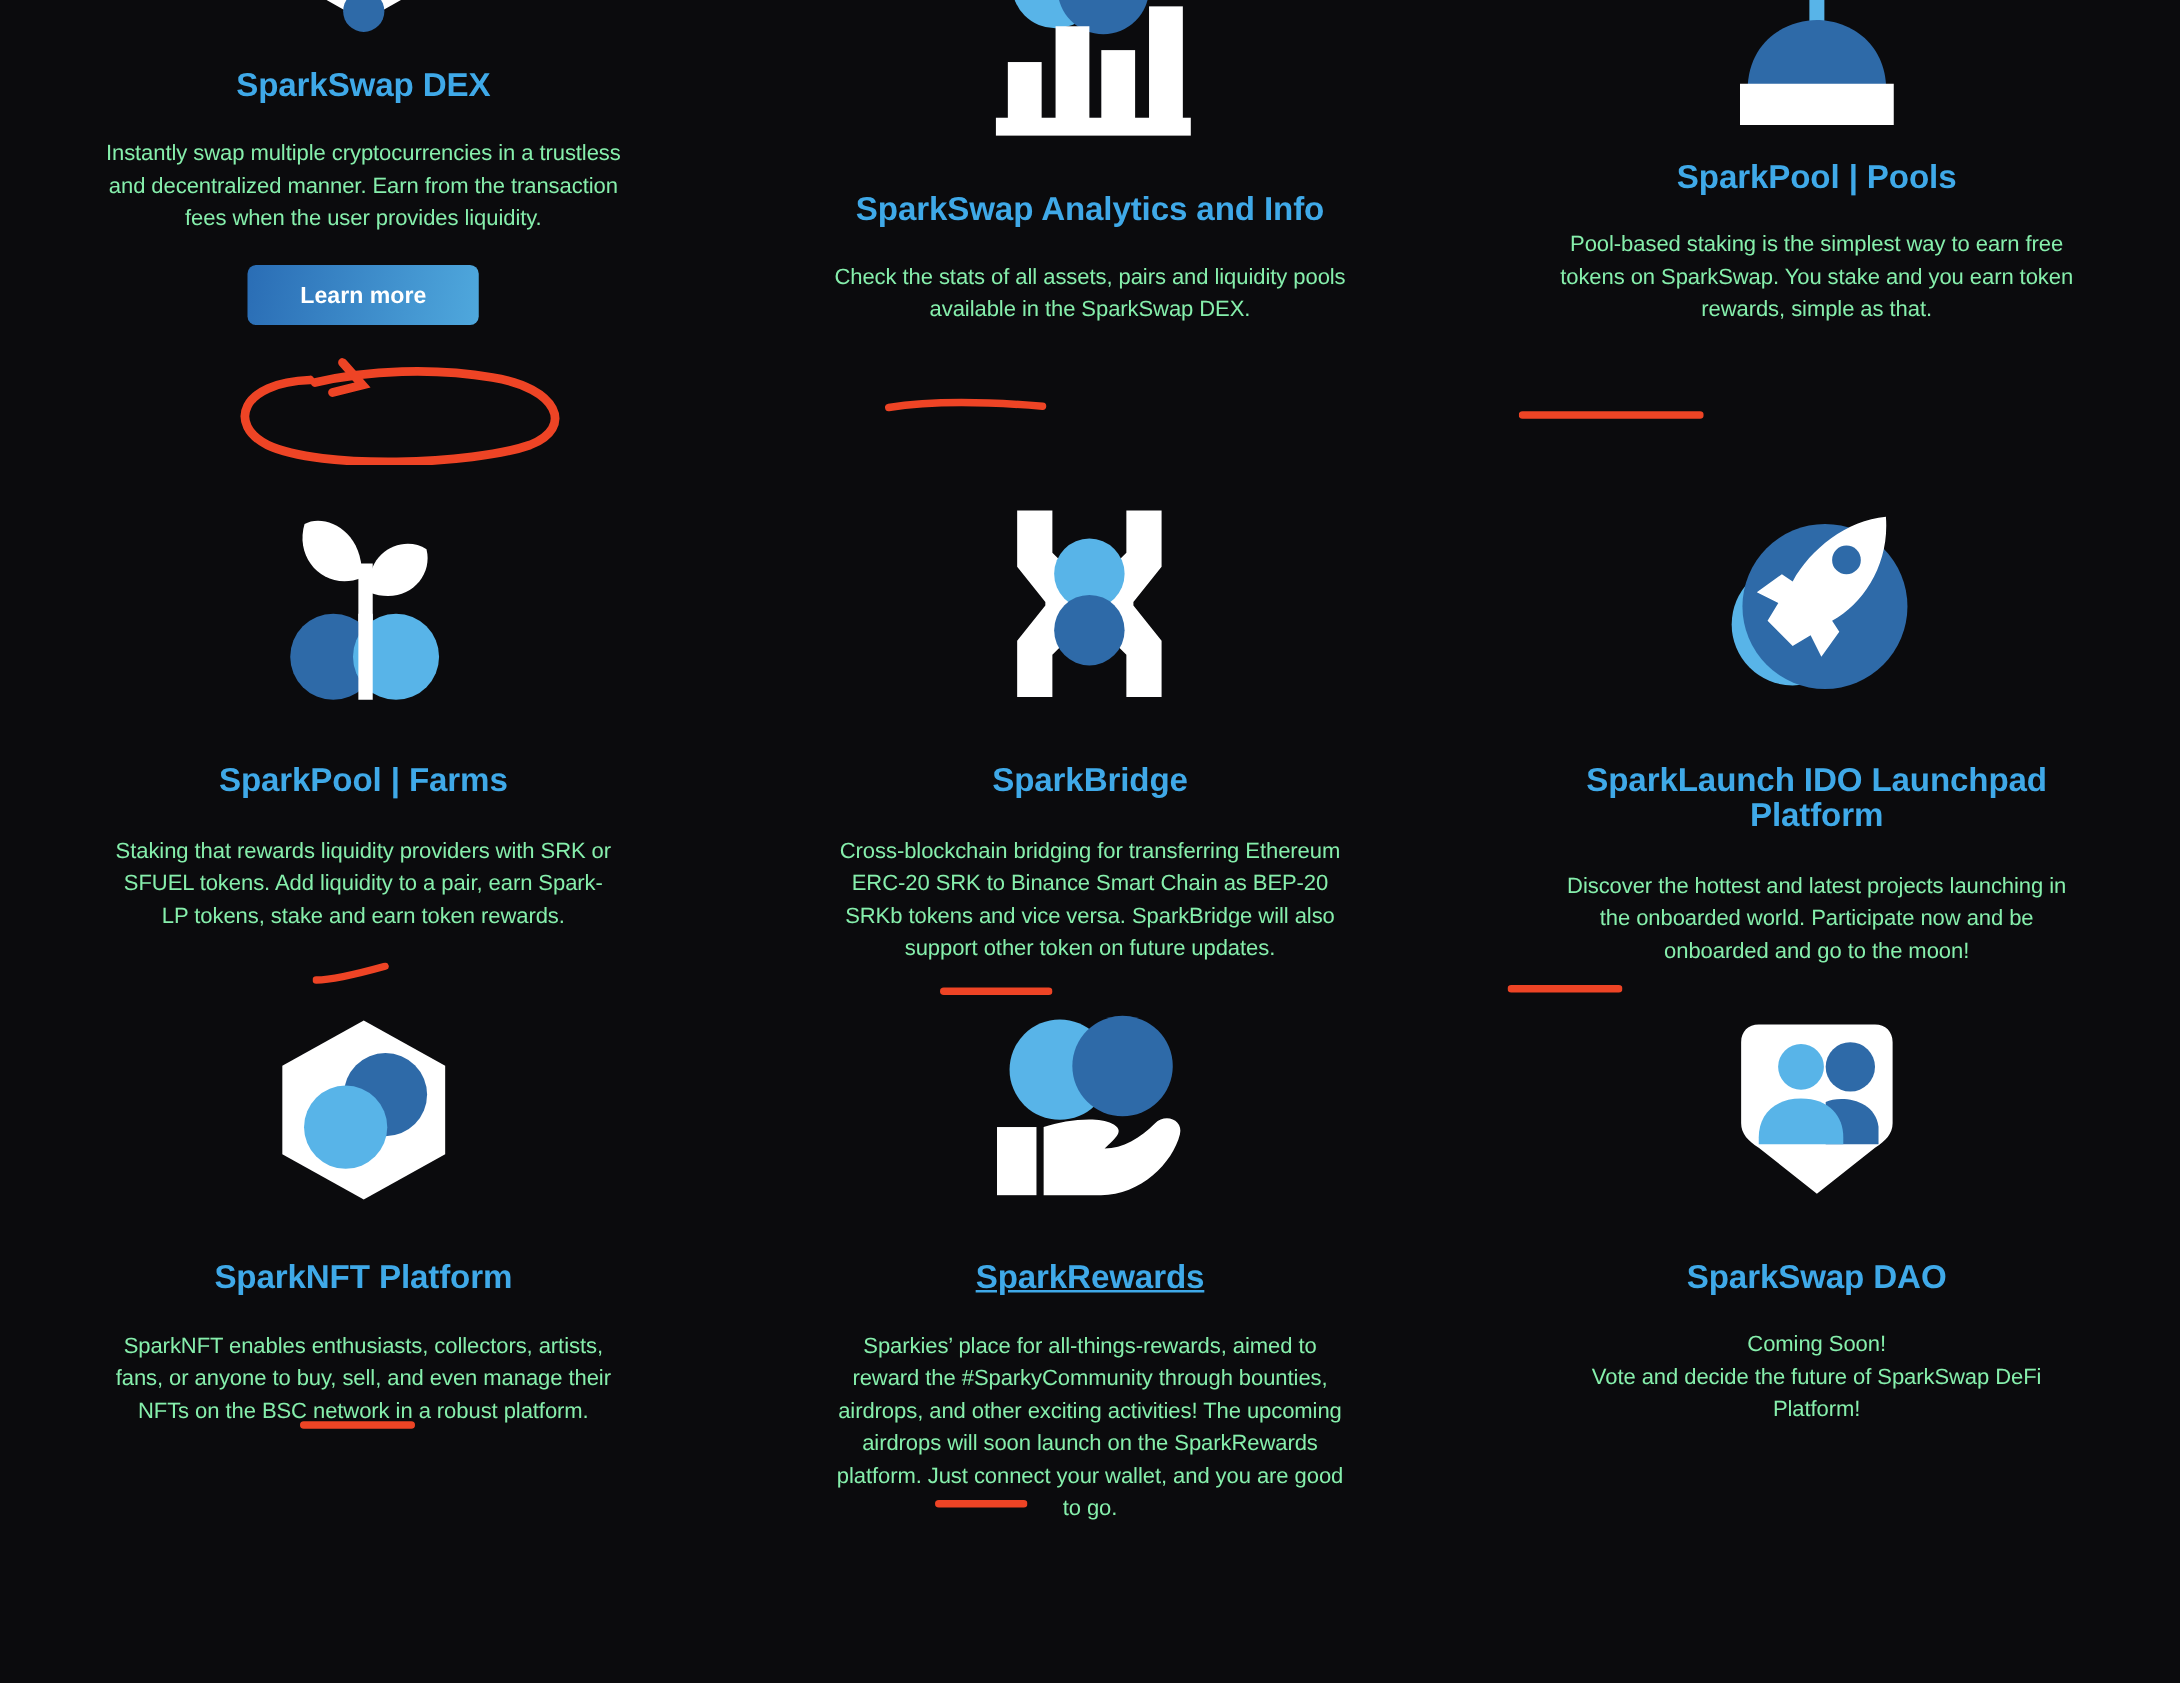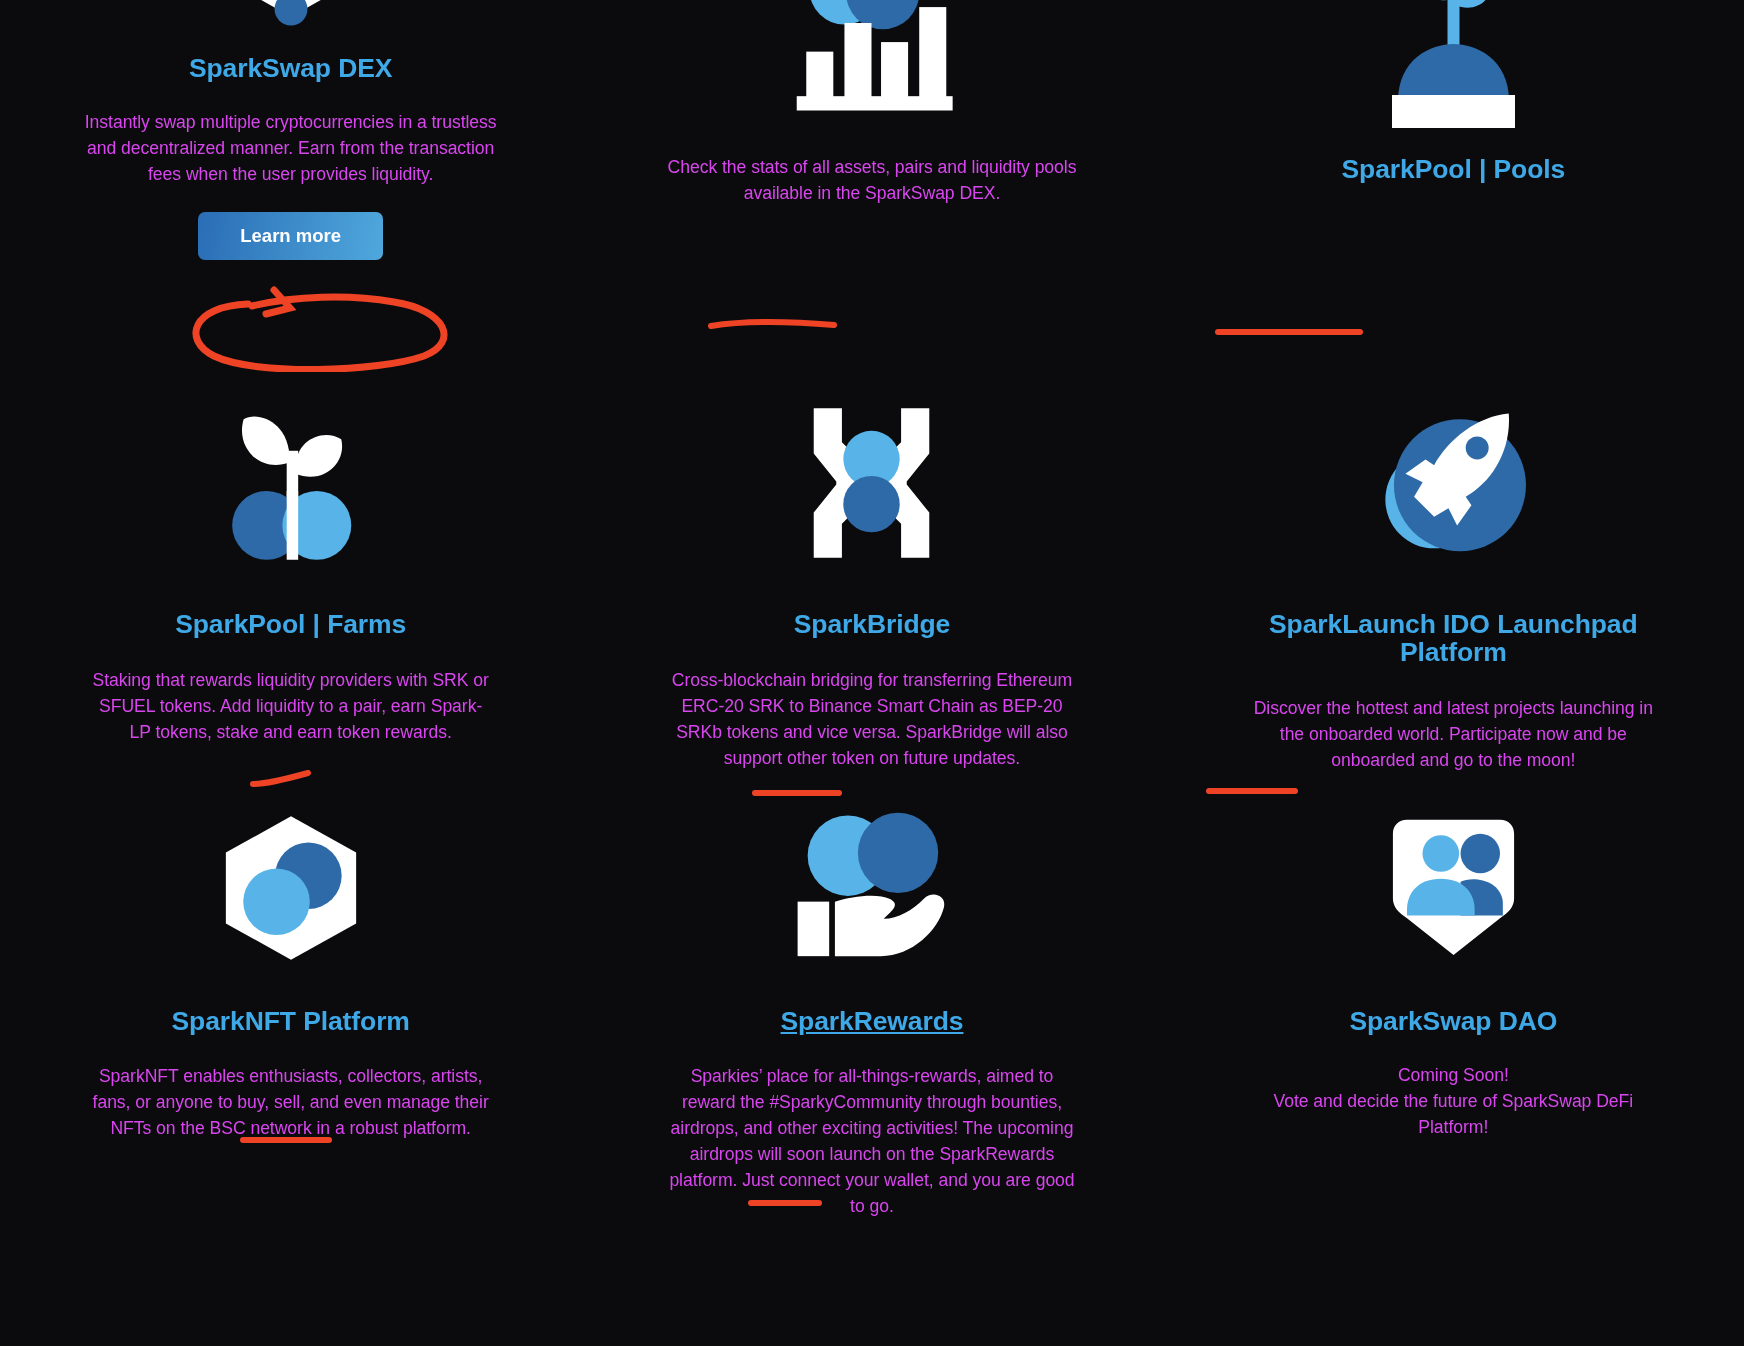--- a/index.html
+++ b/index.html
@@ -46,21 +46,21 @@
   }
   .card-title {
     color: #3fa9e8;
     font-weight: bold;
     font-size: 26.5px;
     line-height: 1.05;
     text-align: center;
     letter-spacing: -0.1px;
   }
   .card-desc {
-    color: #d946ef;
+    color: #86efac;
     font-size: 17.6px;
     line-height: 1.48;
     text-align: center;
     letter-spacing: -0.05px;
   }
   .learn-btn {
     display: inline-block;
     border: none;
     border-radius: 7px;
     color: #ffffff;
@@ -106,34 +106,36 @@
           <circle cx="62" cy="25" r="23" fill="#2e6aa8"></circle>
           <g fill="#ffffff">
             <rect x="14" y="62" width="17" height="30"></rect>
             <rect x="38" y="44" width="17" height="48"></rect>
             <rect x="61" y="56" width="17" height="36"></rect>
             <rect x="85" y="34" width="17" height="58"></rect>
             <rect x="8" y="90" width="98" height="9"></rect>
           </g>
         </svg>
       </div>
+      <div class="card-title" style="margin-top:28px;">SparkSwap Analytics and Info</div>
       <div class="card-desc" style="margin-top:26px;max-width:450px;">Check the stats of all assets, pairs and liquidity pools available in the SparkSwap DEX.</div>
     </div>
 
     <div class="card r1">
       <div class="icon-wrap" style="height:268px;">
         <svg width="165" height="165" viewBox="0 0 110 110">
           <path d="M55 58 L55 18" stroke="#58b4e8" stroke-width="8"></path>
           <path d="M54 22 C54 4 36 0 30 4 C26 16 40 28 54 24 Z" fill="#58b4e8"></path>
           <path d="M56 26 C56 10 72 6 80 12 C82 24 70 34 56 28 Z" fill="#58b4e8"></path>
           <path d="M18 92 C18 64 40 54 55 54 C70 54 92 64 92 92 Z" fill="#2e6aa8"></path>
           <rect x="14" y="88" width="82" height="22" fill="#ffffff"></rect>
         </svg>
       </div>
       <div class="card-title" style="margin-top:28px;">SparkPool | Pools</div>
+      <div class="card-desc" style="margin-top:26px;max-width:430px;">Pool-based staking is the simplest way to earn free tokens on SparkSwap. You stake and you earn token rewards, simple as that.</div>
     </div>
   </div>
 
   <div class="grid" style="top:392px;">
 
     <div class="card r2">
       <div class="icon-wrap" style="height:175px;">
         <svg width="160" height="165" viewBox="0 0 110 115">
           <g fill="#ffffff">
             <path d="M52 70 L52 34 L60 34 L60 70 Z"></path>

